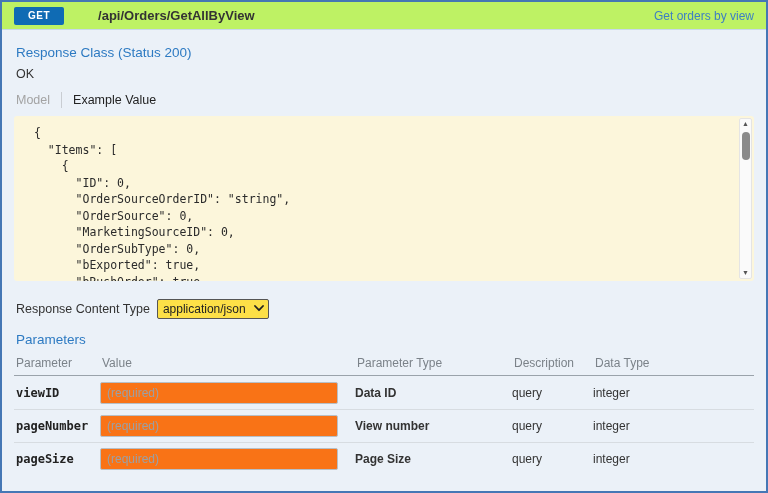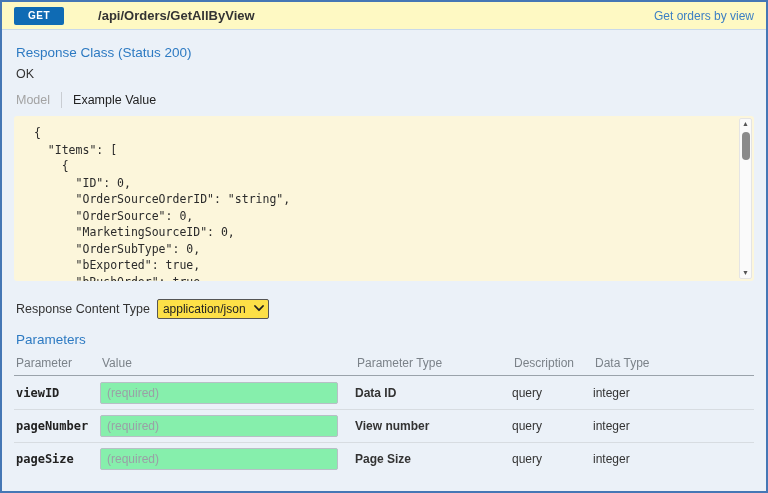--- a/index.html
+++ b/index.html
@@ -11,21 +11,21 @@
   }
   .page {
     width:768px; height:493px;
     border:2px solid #4577b5;
     background:#ebf1f8;
     overflow:hidden;
   }
   
   .op-header {
     height:28px;
-    background:#fef9c3;
+    background:#bef264;
     border-bottom:1px solid #c8d9ea;
     display:flex; align-items:center;
     padding:0 12px 0 12px;
   }
   .method-badge {
     background:#0f6bb4; color:#fff;
     font-size:10px; font-weight:bold; letter-spacing:.5px;
     padding:4px 14px; border-radius:2px;
     line-height:1;
   }
@@ -143,21 +143,21 @@
     padding-left:2px;
   }
   .prow.head > div { padding-left:2px; }
   .pdesc { font-weight:bold; }
   .pinput {
     width:238px; height:22px;
     border:1px solid #b7bfc6; border-radius:2px;
     padding:2px 6px;
     font-family:"Liberation Sans","DejaVu Sans",sans-serif;
     font-size:12px; color:#333;
-    background:#86efac;
+    background:#f97316;
   }
   .pinput::placeholder { color:#9aa0a6; opacity:1; }
 </style>
 </head>
 <body>
 
 <div class="page">
 
   <div class="op-header">
     <span class="method-badge">GET</span>

